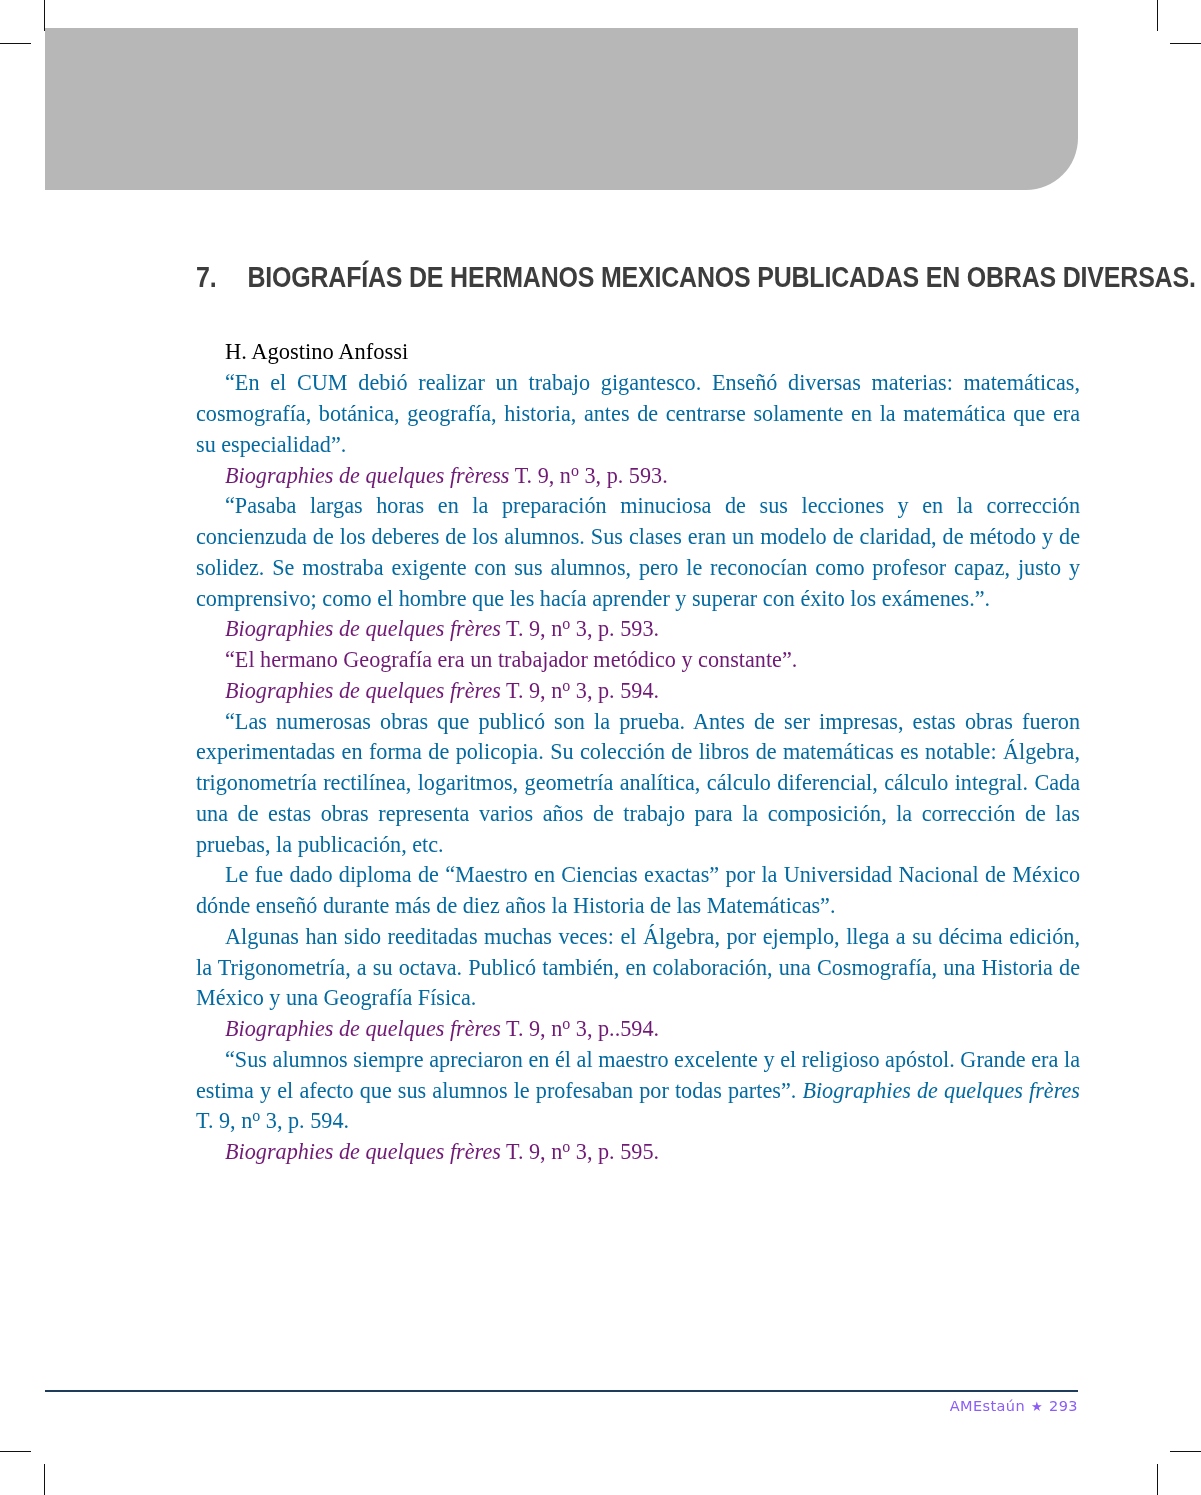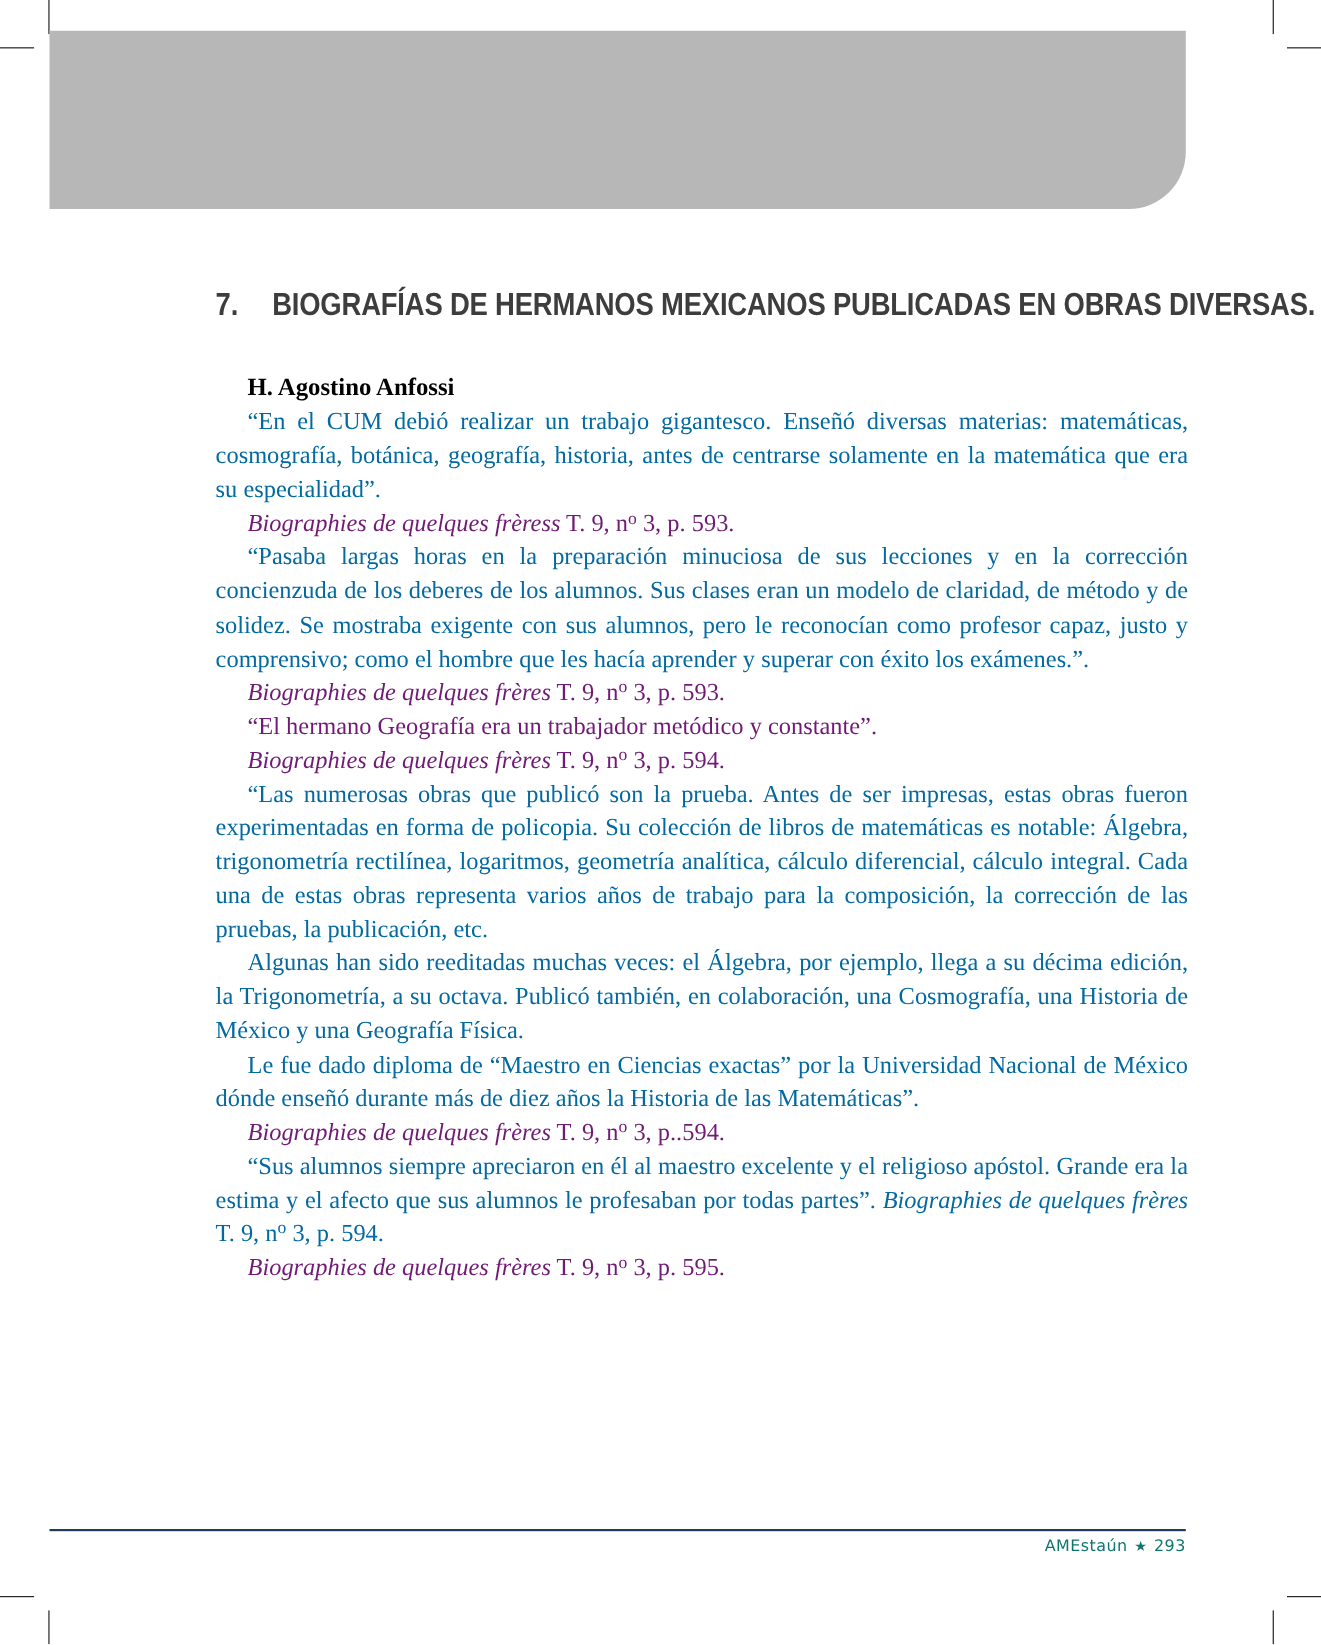--- a/index.html
+++ b/index.html
@@ -70,21 +70,21 @@
   }
   .section-heading .num {
     margin-right: 36px;
   }
   .section-heading .ttl {
     font-size: 29px;
   }
 
   .sub-heading {
     font-family: "Liberation Serif", "DejaVu Serif", serif;
-    font-weight: bold;
+    font-weight: normal;
     font-size: 22.5px;
     color: #000000;
     margin: 0 0 1px 29px;
     line-height: 1.38;
   }
 
   p.body {
     margin: 0;
     font-size: 22.2px;
     line-height: 1.385;
@@ -117,21 +117,21 @@
     width: 1033px;
     height: 1.6px;
     background: #1f3c5a;
   }
   .footer-text {
     position: absolute;
     right: 123px;
     top: 1398px;
     font-family: "DejaVu Sans", "Liberation Sans", sans-serif;
     font-size: 14.5px;
-    color: #0f766e;
+    color: #8b5cf6;
     letter-spacing: 0.4px;
     white-space: nowrap;
   }
   .footer-text .star {
     margin: 0 6px;
     font-size: 13px;
   }
 </style>
 </head>
 <body>
@@ -172,23 +172,23 @@
 
 
     <p class="cite">“El hermano Geografía era un trabajador metódico y constante”.</p>
 
     <p class="cite">
       <span class="it">Biographies de quelques frères</span><span> T. 9, n</span><span class="sup-o">o</span><span> 3, p. 594.</span>
     </p>
 
     <p class="body">“Las numerosas obras que publicó son la prueba. Antes de ser impresas, estas obras fueron experimentadas en forma de policopia. Su colección de libros de matemáticas es notable: Álgebra, trigonometría rectilínea, logaritmos, geometría analítica, cálculo diferencial, cálculo integral. Cada una de estas obras representa varios años de trabajo para la composición, la corrección de las pruebas, la publicación, etc.</p>
 
+    <p class="body">Le fue dado diploma de “Maestro en Ciencias exactas” por la Universidad Nacional de México dónde enseñó durante más de diez años la Historia de las Matemáticas”.</p>
+
     <p class="body">Algunas han sido reeditadas muchas veces: el Álgebra, por ejemplo, llega a su décima edición, la Trigonometría, a su octava. Publicó también, en colaboración, una Cosmografía, una Historia de México y una Geografía Física.</p>
-
-    <p class="body">Le fue dado diploma de “Maestro en Ciencias exactas” por la Universidad Nacional de México dónde enseñó durante más de diez años la Historia de las Matemáticas”.</p>
 
     <p class="cite">
       <span class="it">Biographies de quelques frères</span><span> T. 9, n</span><span class="sup-o">o</span><span> 3, p..594.</span>
     </p>
 
     <p class="body">
       <span>“Sus alumnos siempre apreciaron en él al maestro excelente y el religioso apóstol. Grande era la estima y el afecto que sus alumnos le profesaban por todas partes”. </span><span class="it">Biographies de quelques frères</span><span> T. 9, n</span><span class="sup-o">o</span><span> 3, p. 594.</span>
     </p>
 
 

